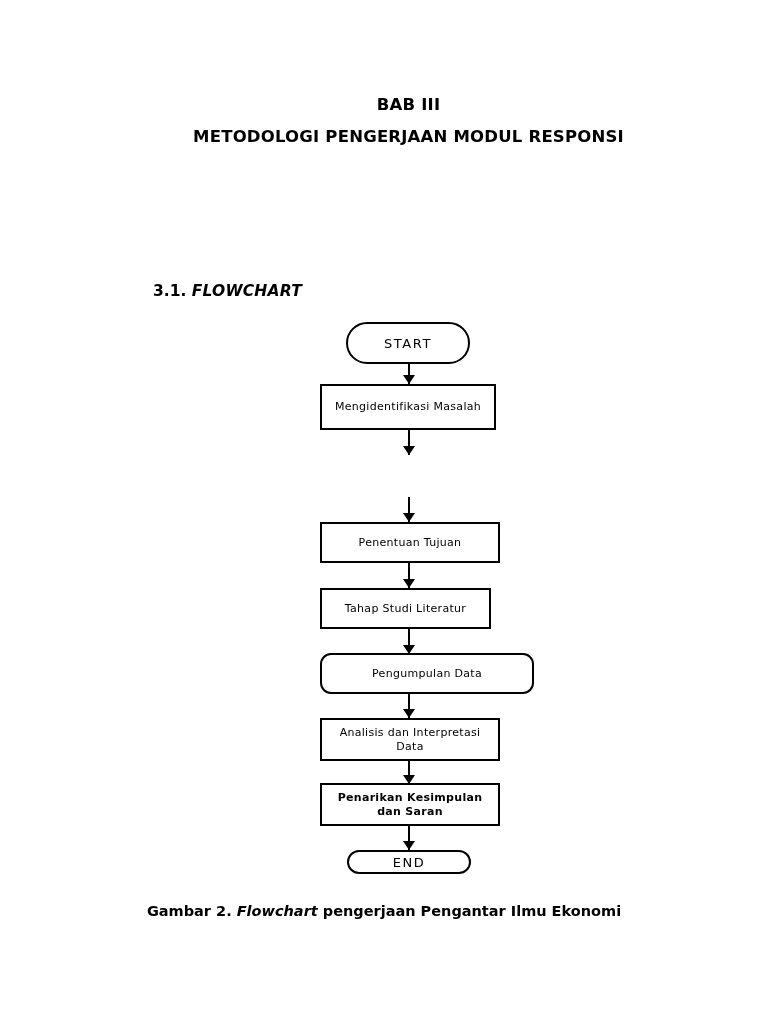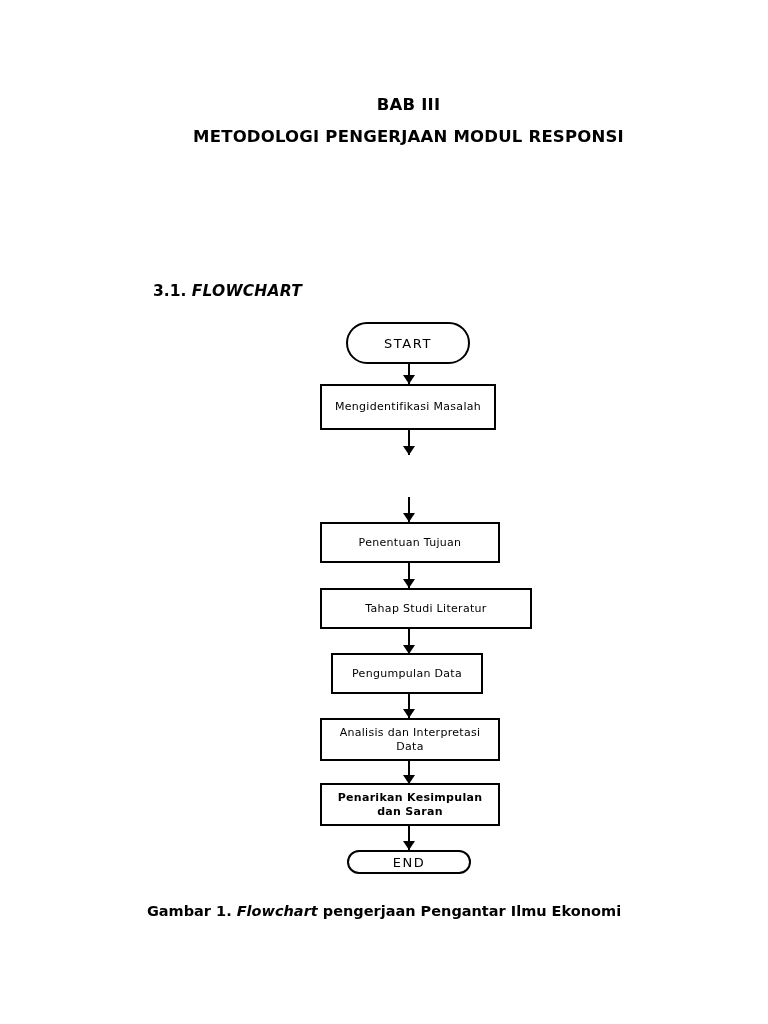--- a/index.html
+++ b/index.html
@@ -176,27 +176,27 @@
 
     <div class="connector" style="left:408px; top:497px; height:25px;"></div>
     <div class="arrowhead" style="left:403px; top:513px;"></div>
 
     <div class="node process" style="left:320px; top:522px; width:180px; height:41px;">
       <span class="node-label">Penentuan Tujuan</span>
     </div>
     <div class="connector" style="left:408px; top:563px; height:25px;"></div>
     <div class="arrowhead" style="left:403px; top:579px;"></div>
 
-    <div class="node process" style="left:320px; top:588px; width:212px; height:41px;">
+    <div class="node process" style="left:320px; top:588px; width:171px; height:41px;">
       <span class="node-label">Tahap Studi Literatur</span>
     </div>
     <div class="connector" style="left:408px; top:629px; height:25px;"></div>
     <div class="arrowhead" style="left:403px; top:645px;"></div>
 
-    <div class="node process" style="left:331px; top:653px; width:152px; height:41px;">
+    <div class="node process" style="left:320px; top:653px; width:214px; height:41px;border-radius:11px;">
       <span class="node-label">Pengumpulan Data</span>
     </div>
     <div class="connector" style="left:408px; top:694px; height:24px;"></div>
     <div class="arrowhead" style="left:403px; top:709px;"></div>
 
     <div class="node process" style="left:320px; top:718px; width:180px; height:43px;justify-content:center;">
       <span class="node-label">Analisis dan Interpretasi Data</span>
     </div>
     <div class="connector" style="left:408px; top:761px; height:22px;"></div>
     <div class="arrowhead" style="left:403px; top:775px;"></div>
@@ -206,15 +206,15 @@
     </div>
     <div class="connector" style="left:408px; top:826px; height:24px;"></div>
     <div class="arrowhead" style="left:403px; top:841px;"></div>
 
     <div class="node terminal" style="left:347px; top:850px; width:124px; height:24px;">
       <span class="node-label">END</span>
     </div>
 
   </div>
 
-  <div class="figure-caption"><span>Gambar 1. </span><span class="it">Flowchart</span><span> pengerjaan Pengantar Ilmu Ekonomi</span></div>
+  <div class="figure-caption"><span>Gambar 2. </span><span class="it">Flowchart</span><span> pengerjaan Pengantar Ilmu Ekonomi</span></div>
 
 </div>
 
 </body></html>

